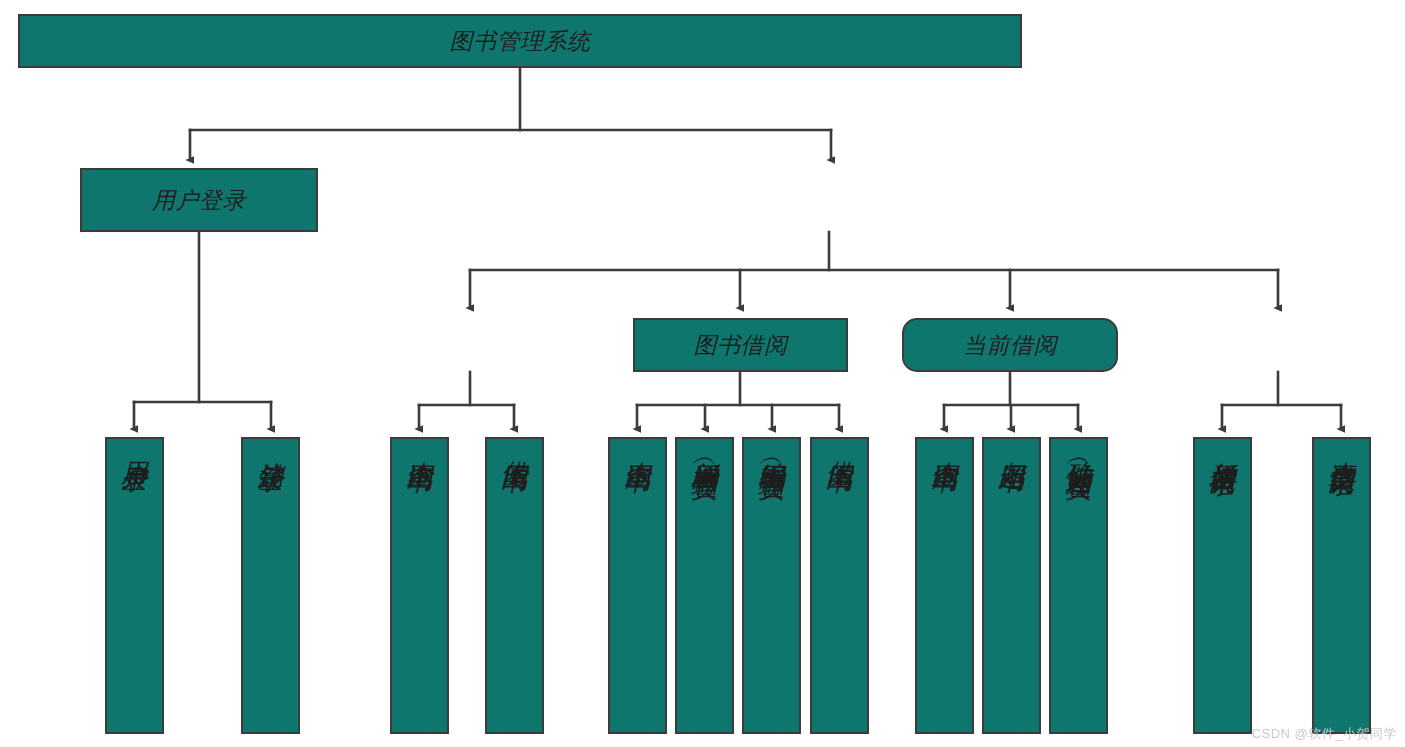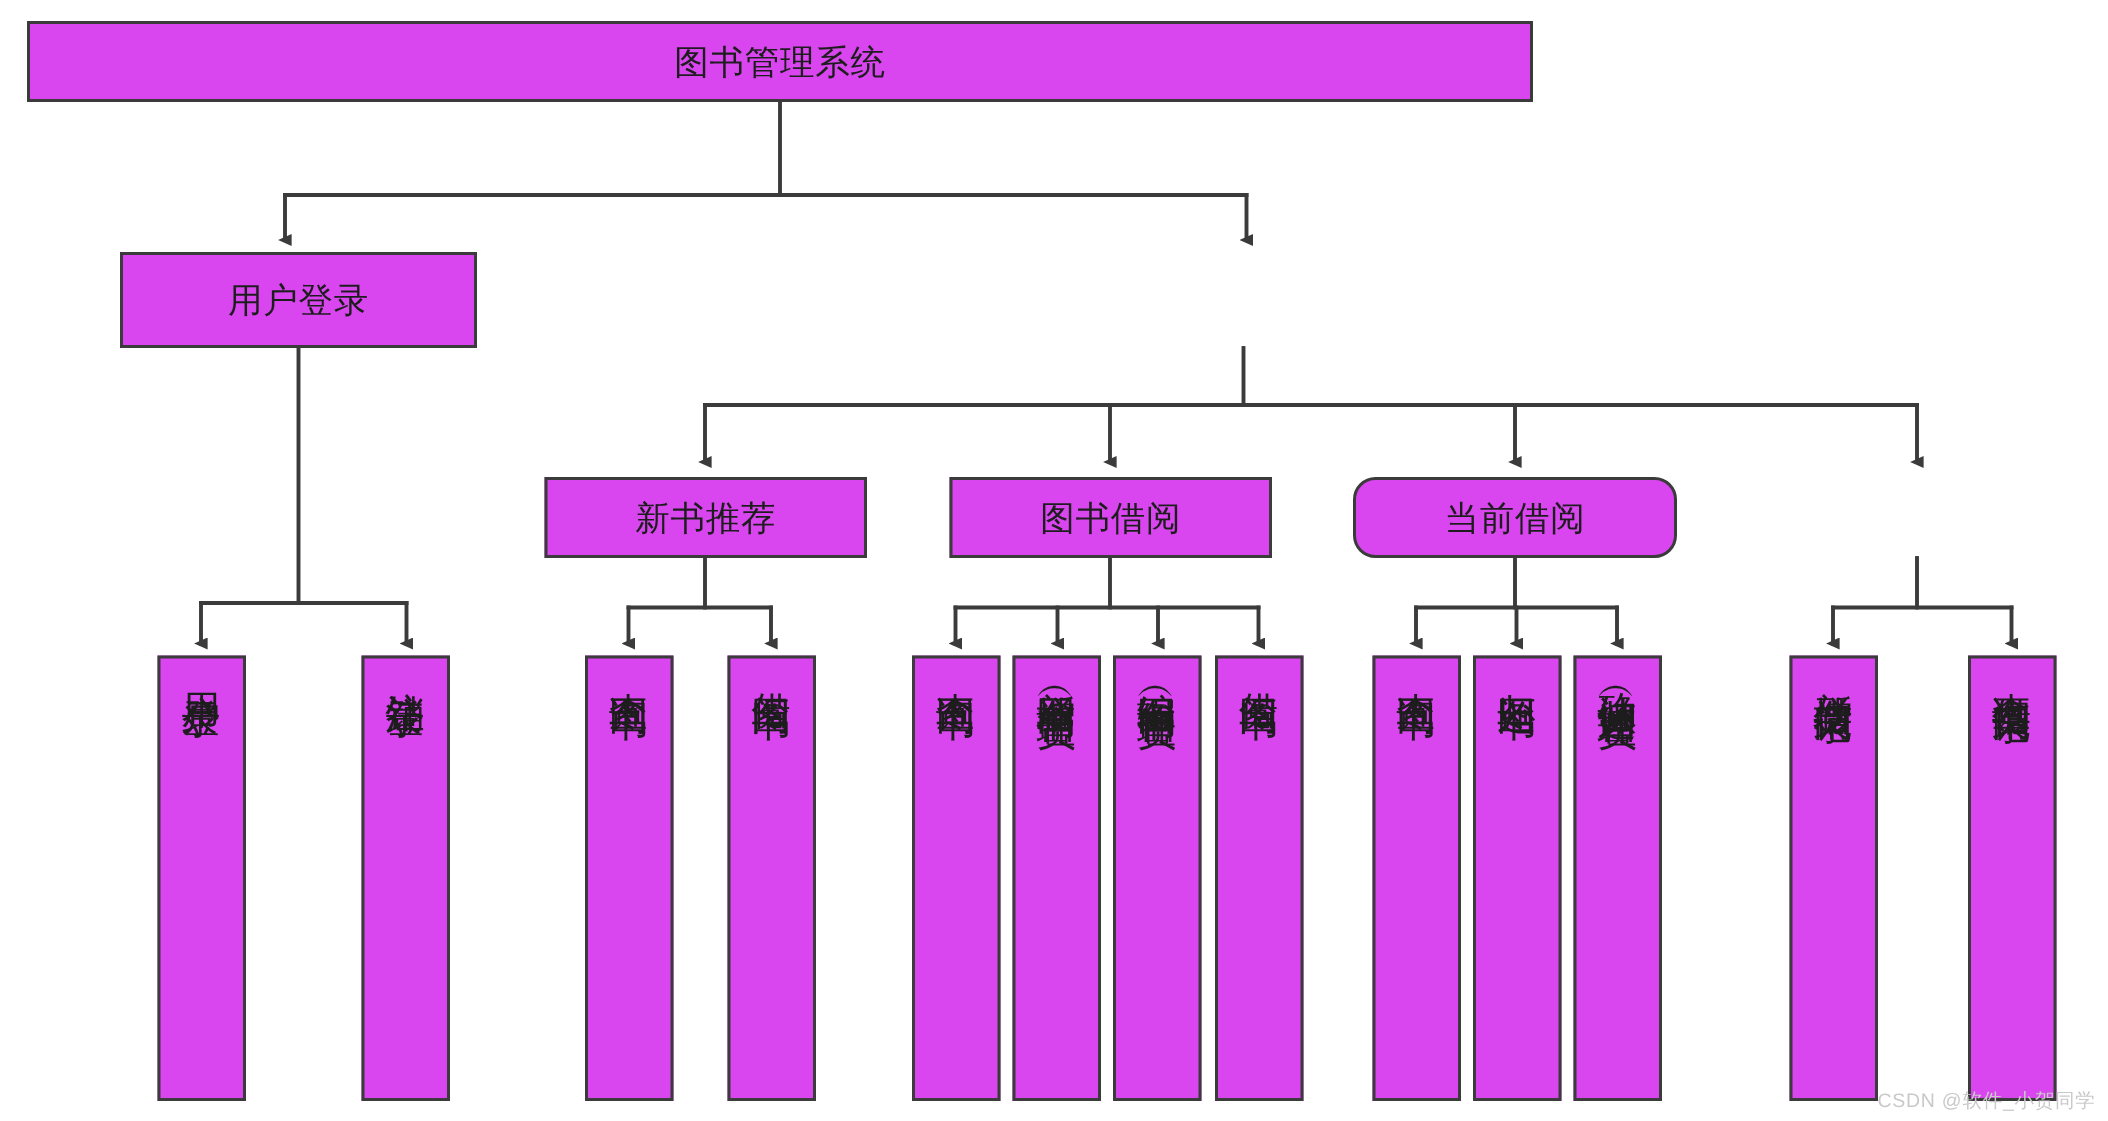--- a/index.html
+++ b/index.html
@@ -22,25 +22,26 @@
     position: absolute;
     left: 0;
     top: 0;
     width: 1405px;
     height: 747px;
   }
   .node-box {
     position: absolute;
     box-sizing: border-box;
     border: 2px solid #3b3b3b;
-    background: #d946ef;
+    background: #0f766e;
     display: flex;
     align-items: center;
     justify-content: center;
     overflow: hidden;
+    font-style: italic;
   }
   .node-label {
     color: #1d1d1d;
     text-align: center;
     line-height: 1.05;
     letter-spacing: 0.5px;
     white-space: pre;
   }
   .node-horizontal .node-label {
     font-size: 23px;
@@ -127,23 +128,20 @@
 
   <div class="node-box node-horizontal" style="left:18px; top:14px; width:1004px; height:54px;">
     <span class="node-label">图书管理系统</span>
   </div>
 
   <div class="node-box node-horizontal" style="left:80px; top:168px; width:238px; height:64px;">
     <span class="node-label">用户登录</span>
   </div>
 
 
-  <div class="node-box node-horizontal" style="left:363px; top:318px; width:215px; height:54px;">
-    <span class="node-label">新书推荐</span>
-  </div>
 
   <div class="node-box node-horizontal" style="left:633px; top:318px; width:215px; height:54px;">
     <span class="node-label">图书借阅</span>
   </div>
 
   <div class="node-box node-horizontal" style="left:902px; top:318px; width:216px; height:54px;border-radius:15px;">
     <span class="node-label">当前借阅</span>
   </div>
 
 

